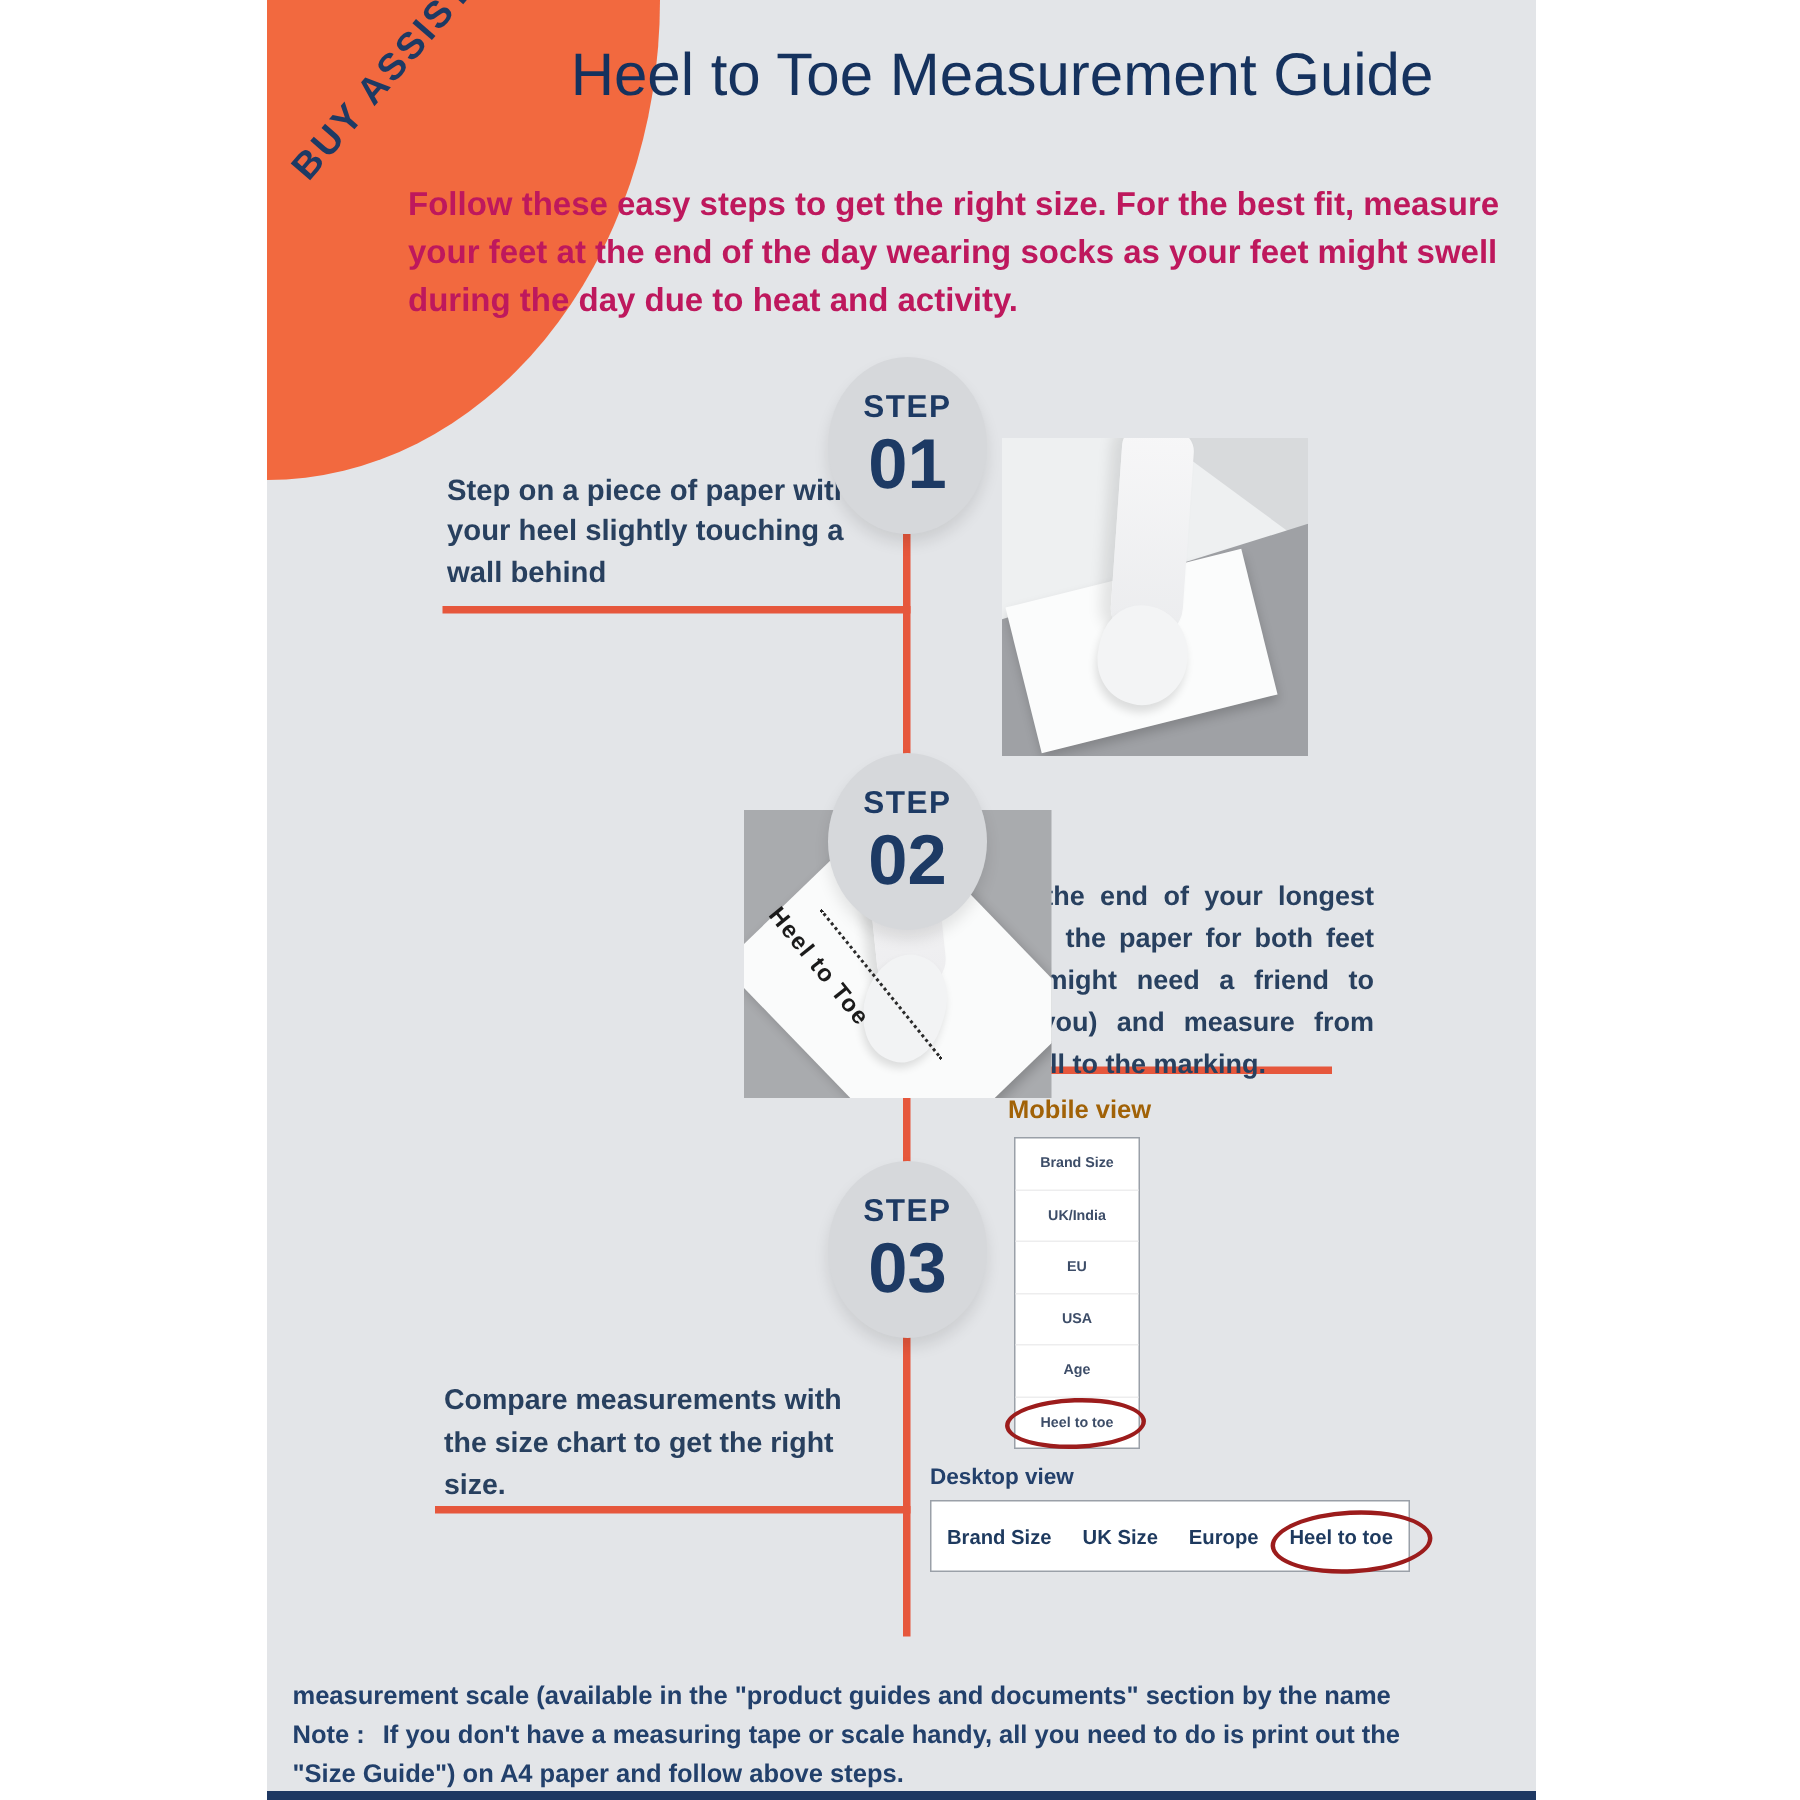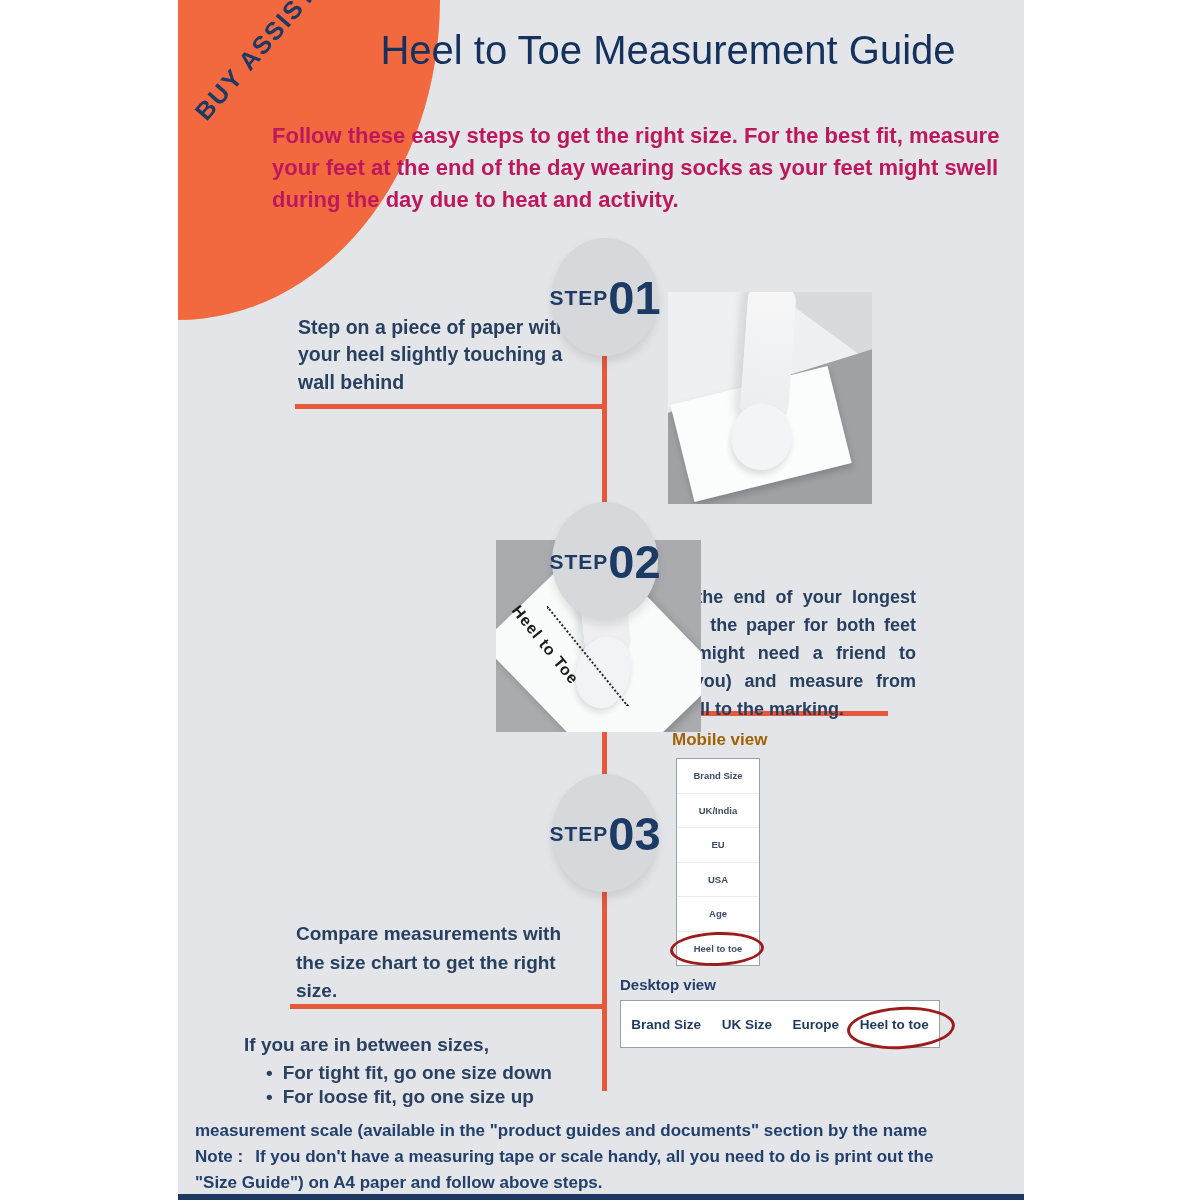--- a/index.html
+++ b/index.html
@@ -34,21 +34,21 @@
   
   .vline{position:absolute;left:424px;top:356px;width:5px;height:735px;background:#e6573c;z-index:1;}
   .hline{position:absolute;height:5px;background:#e6573c;z-index:1;}
   .h1{left:117px;top:404px;width:312px;}
   .h2{left:427px;top:711px;width:283px;}
   .h3{left:112px;top:1004px;width:317px;}
   
   .step-circle{
     position:absolute;width:106px;height:118px;border-radius:50%;
     background:#d6d8db;box-shadow:0 6px 10px rgba(0,0,0,0.10);
-    display:flex;align-items:center;justify-content:center;
+    display:flex;flex-direction:column;align-items:center;justify-content:center;
     color:#1d3a64;z-index:3;
   }
   .c1{left:374px;top:238px;}
   .c2{left:374px;top:502px;}
   .c3{left:374px;top:774px;}
   .s-label{font-size:21px;font-weight:bold;letter-spacing:1px;line-height:1;}
   .s-num{font-size:47px;font-weight:bold;line-height:1.05;margin-top:2px;}
   
   .step-text{position:absolute;margin:0;color:#28405f;font-weight:bold;line-height:1.4;z-index:2;}
   .t1{left:120px;top:314px;width:292px;font-size:19.5px;}
@@ -166,25 +166,20 @@
   <div class="dv-bar">
     <span class="dv-item">Brand Size</span>
     <span class="dv-item">UK Size</span>
     <span class="dv-item">Europe</span>
     <span class="dv-item">
       <span class="red-oval dv-oval"></span>
       <span>Heel to toe</span>
     </span>
   </div>
 
-  <div class="between">
-    <p class="lead">If you are in between sizes,</p>
-    <div class="bullet-line">For tight fit, go one size down</div>
-    <div class="bullet-line">For loose fit, go one size up</div>
-  </div>
 
   <div class="note">
     <div class="nline">measurement scale (available in the "product guides and documents" section by the name</div>
     <div class="nline">
       <span class="prefix">Note :</span><span>If you don't have a measuring tape or scale handy, all you need to do is print out the</span>
     </div>
     <div class="nline">"Size Guide") on A4 paper and follow above steps.</div>
   </div>
 
   <div class="bottom-strip"></div>

